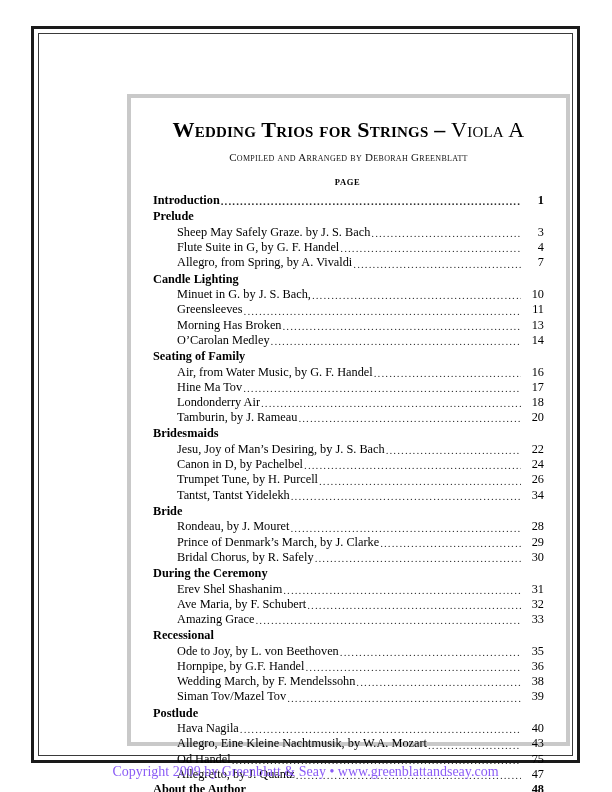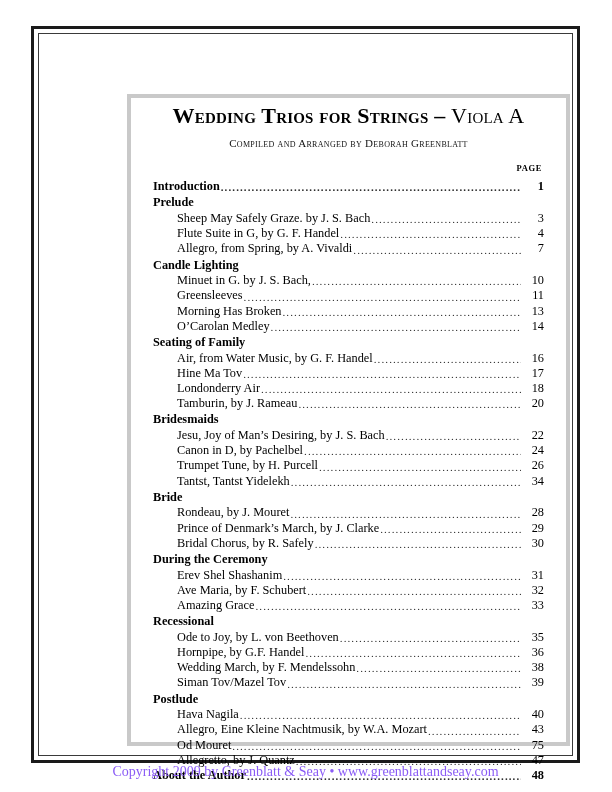--- a/index.html
+++ b/index.html
@@ -66,21 +66,21 @@
     top: 65px;
     width: 443px;
     height: 652px;
     background: #ffffff;
     border: 4px solid #c9c9c9;
     box-sizing: border-box;
   }
   .content-inner {
     position: absolute;
     left: 0; top: 0; right: 0; bottom: 0;
-    padding: 0 22px 10px 22px;
+    padding: 14px 22px 10px 22px;
     box-sizing: border-box;
   }
 
   
   .doc-title {
     text-align: center;
     font-weight: bold;
     font-size: 22px;
     letter-spacing: 0.2px;
     font-variant: small-caps;
@@ -99,21 +99,21 @@
     margin: 10px 0 0 0;
     color: #111111;
   }
 
   
   .page-col-header {
     font-size: 8.5px;
     font-weight: bold;
     font-variant: small-caps;
     letter-spacing: 0.6px;
-    text-align: right;
+    text-align: center;
     margin: 14px 2px -2px 0;
   }
 
   
   .toc {
     margin-top: 8px;
   }
   .toc-line {
     display: flex;
     align-items: flex-end;
@@ -351,21 +351,21 @@
               <span class="label">Hava Nagila</span>
               <span class="leader"></span>
               <span class="pageno">40</span>
             </div>
             <div class="toc-line toc-item">
               <span class="label">Allegro, Eine Kleine Nachtmusik, by W.A. Mozart</span>
               <span class="leader"></span>
               <span class="pageno">43</span>
             </div>
             <div class="toc-line toc-item">
-              <span class="label">Od Mouret</span>
+              <span class="label">Od Handel</span>
               <span class="leader"></span>
               <span class="pageno">75</span>
             </div>
             <div class="toc-line toc-item">
               <span class="label">Allegretto, by J. Quantz</span>
               <span class="leader"></span>
               <span class="pageno">47</span>
             </div>
             <div class="toc-line toc-top">
               <span class="label">About the Author</span>

